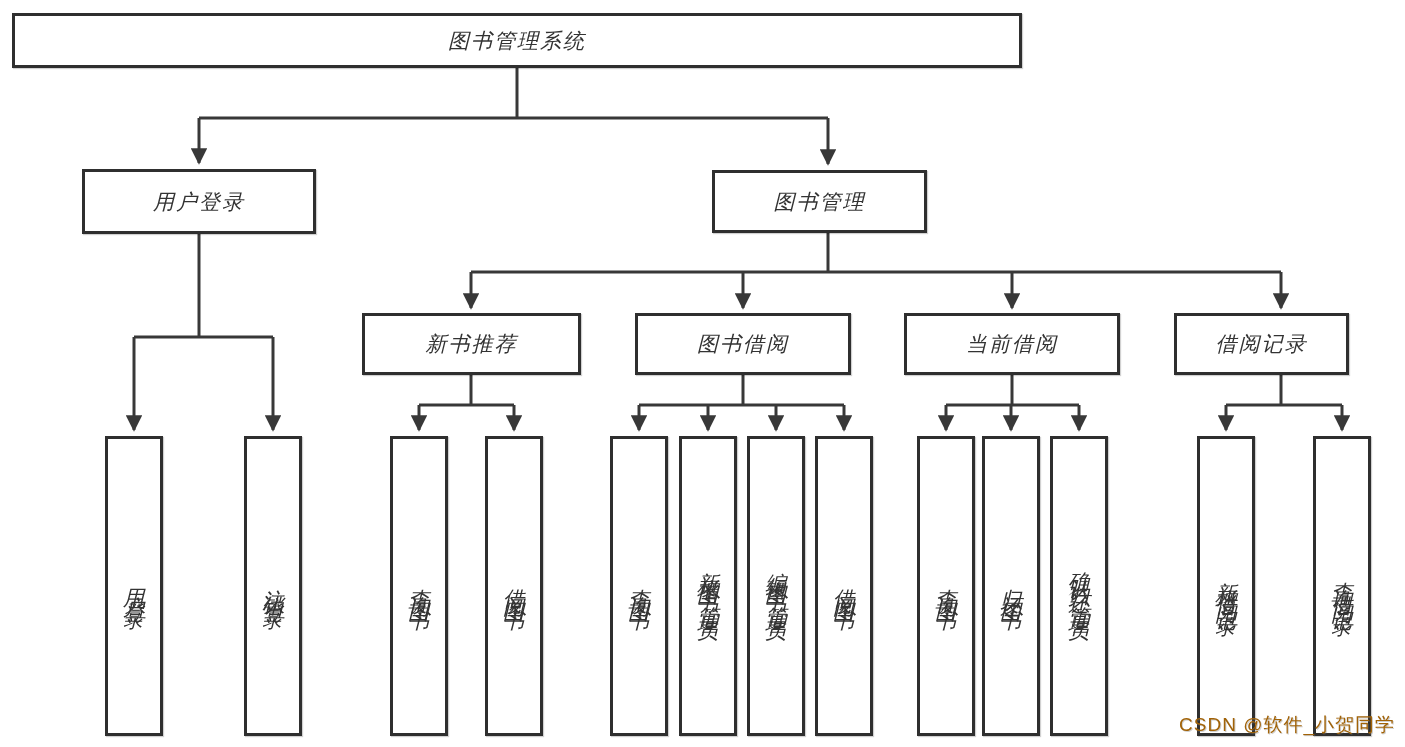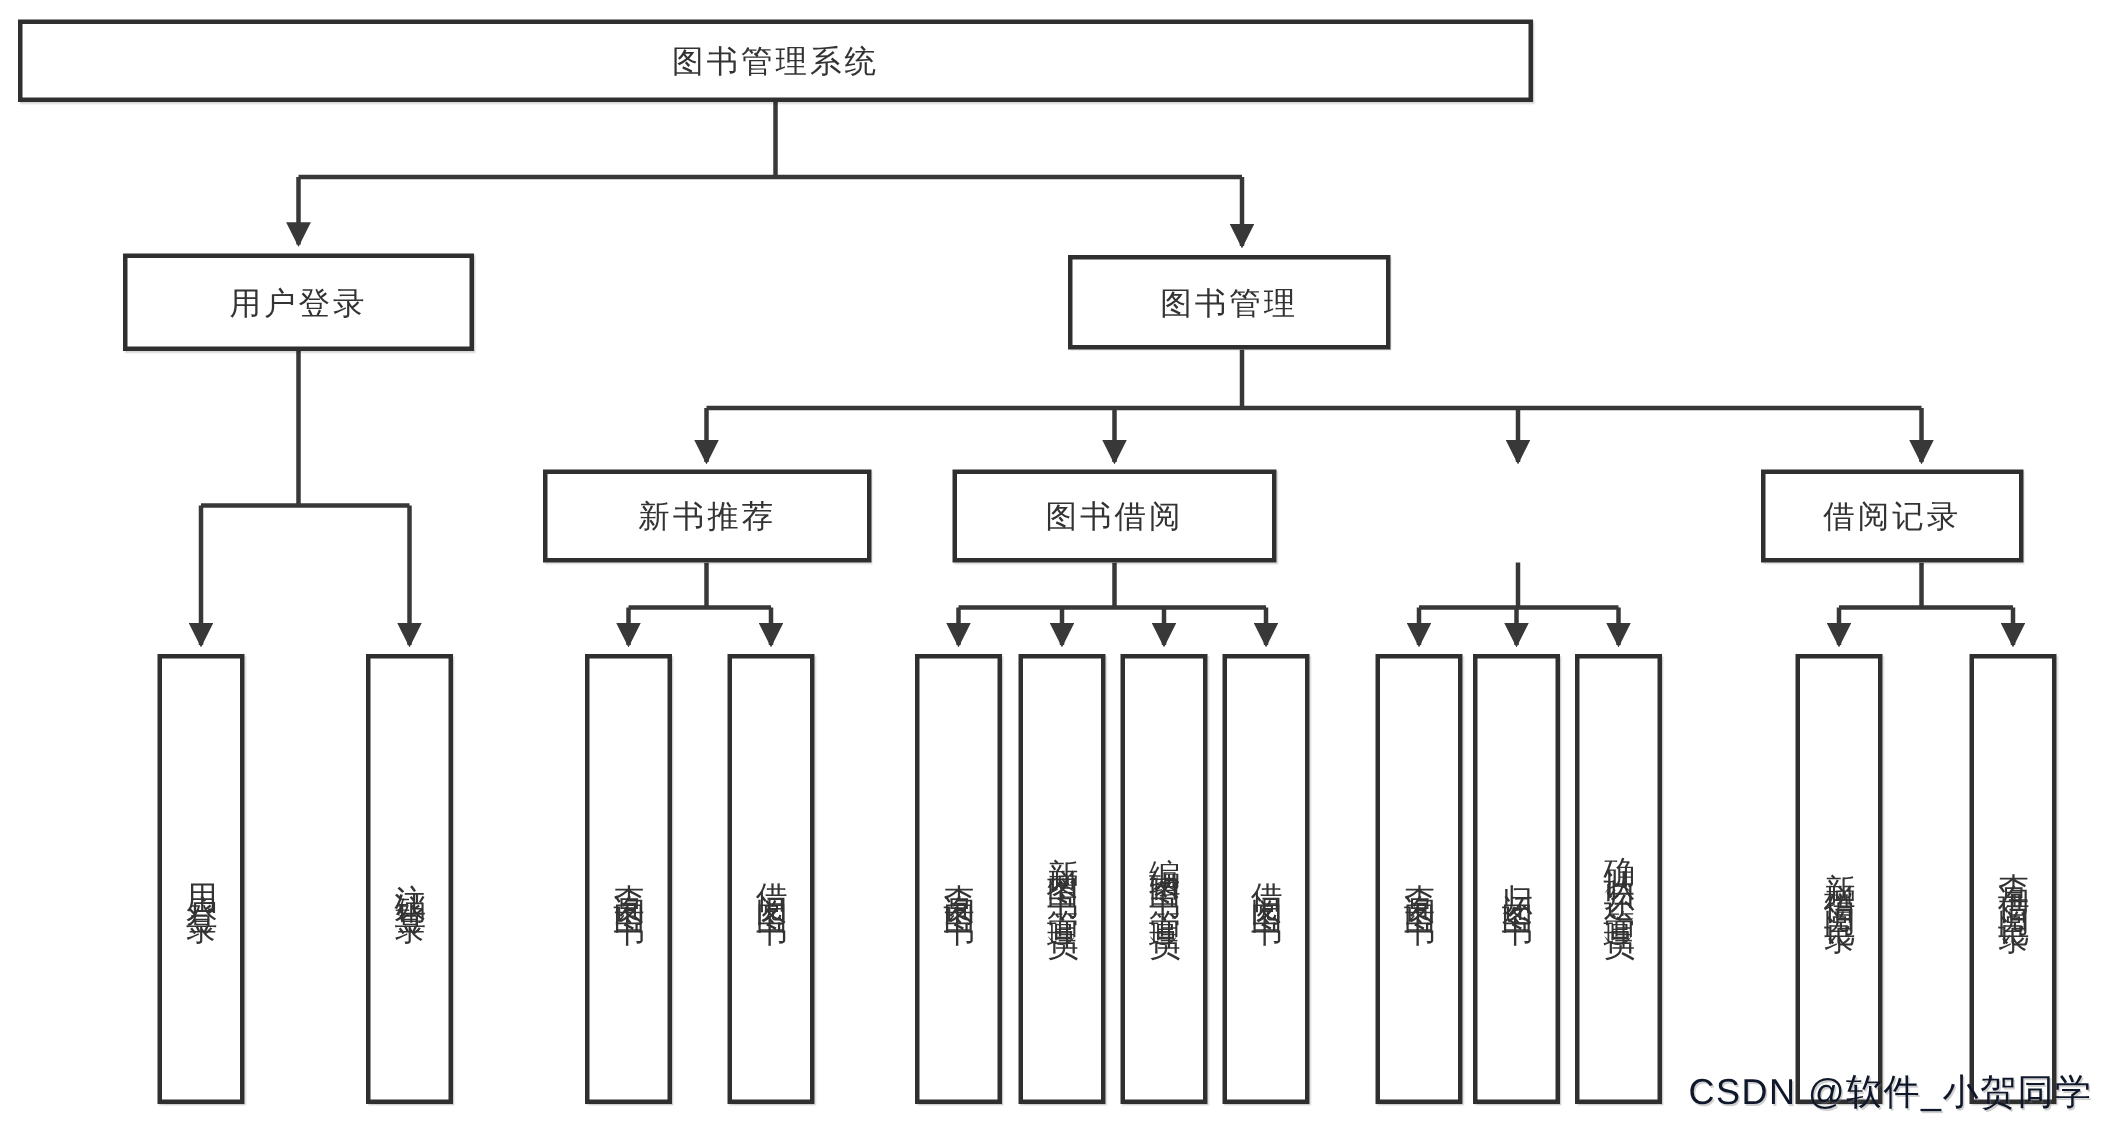--- a/index.html
+++ b/index.html
@@ -21,20 +21,21 @@
     position: absolute;
     box-sizing: border-box;
     border: 3px solid #2f2f2f;
     background: #ffffff;
     display: flex;
     align-items: center;
     justify-content: center;
     color: #333333;
     z-index: 2;
     box-shadow: 1px 1px 1px rgba(0,0,0,0.18);
+    font-style: italic;
   }
   .h-label {
     font-size: 21px;
     letter-spacing: 2px;
     white-space: nowrap;
   }
   .v-label {
     writing-mode: vertical-rl;
     text-orientation: mixed;
     font-size: 21px;
@@ -62,22 +63,22 @@
   .leaf-cb1 { left: 917px; }
   .leaf-cb2 { left: 982px; }
   .leaf-cb3 { left: 1050px; }
   .leaf-br1 { left: 1197px; }
   .leaf-br2 { left: 1313px; }
   .watermark {
     position: absolute;
     right: 10px;
     top: 712px;
     z-index: 3;
-    font-size: 24px;
-    color: #0f172a;
+    font-size: 19px;
+    color: #a16207;
     letter-spacing: 1px;
     text-shadow: 1px 1px 0 rgba(120,120,120,0.35);
     white-space: nowrap;
   }
 </style>
 </head>
 <body>
 
 <div class="canvas">
 
@@ -141,20 +142,23 @@
   <div class="node n-bookmgmt">
     <span class="h-label">图书管理</span>
   </div>
 
   <div class="node lvl3 n-bb">
     <span class="h-label">图书借阅</span>
   </div>
   <div class="node lvl3 n-nbr">
     <span class="h-label">新书推荐</span>
   </div>
+  <div class="node lvl3 n-cb">
+    <span class="h-label">当前借阅</span>
+  </div>
   <div class="node lvl3 n-br">
     <span class="h-label">借阅记录</span>
   </div>
 
   <div class="node leaf leaf-ul1">
     <span class="v-label">用户登录</span>
   </div>
   <div class="node leaf leaf-ul2">
     <span class="v-label">注销登录</span>
   </div>

